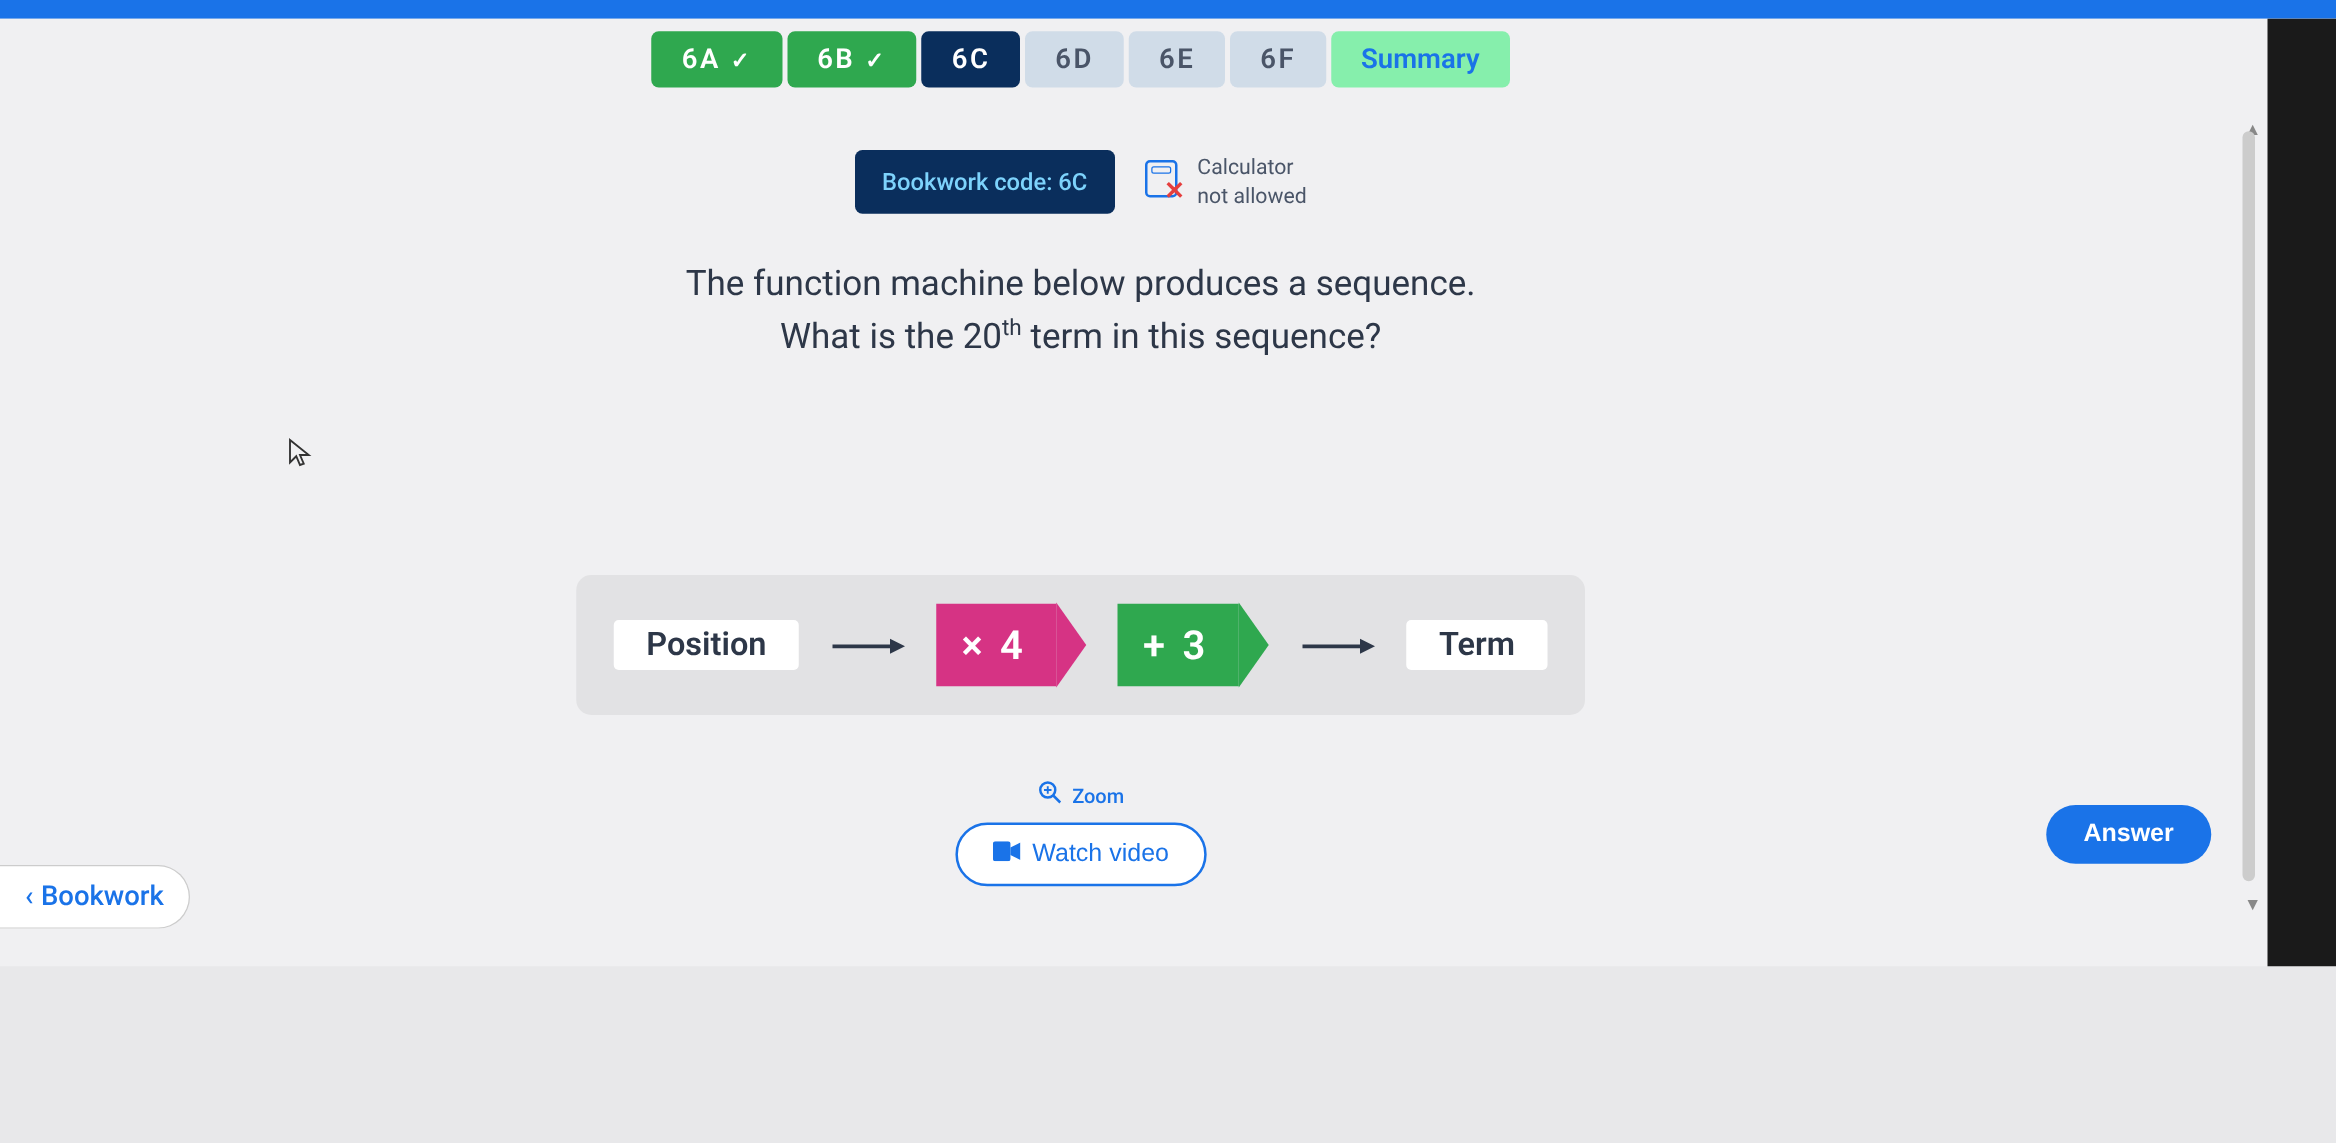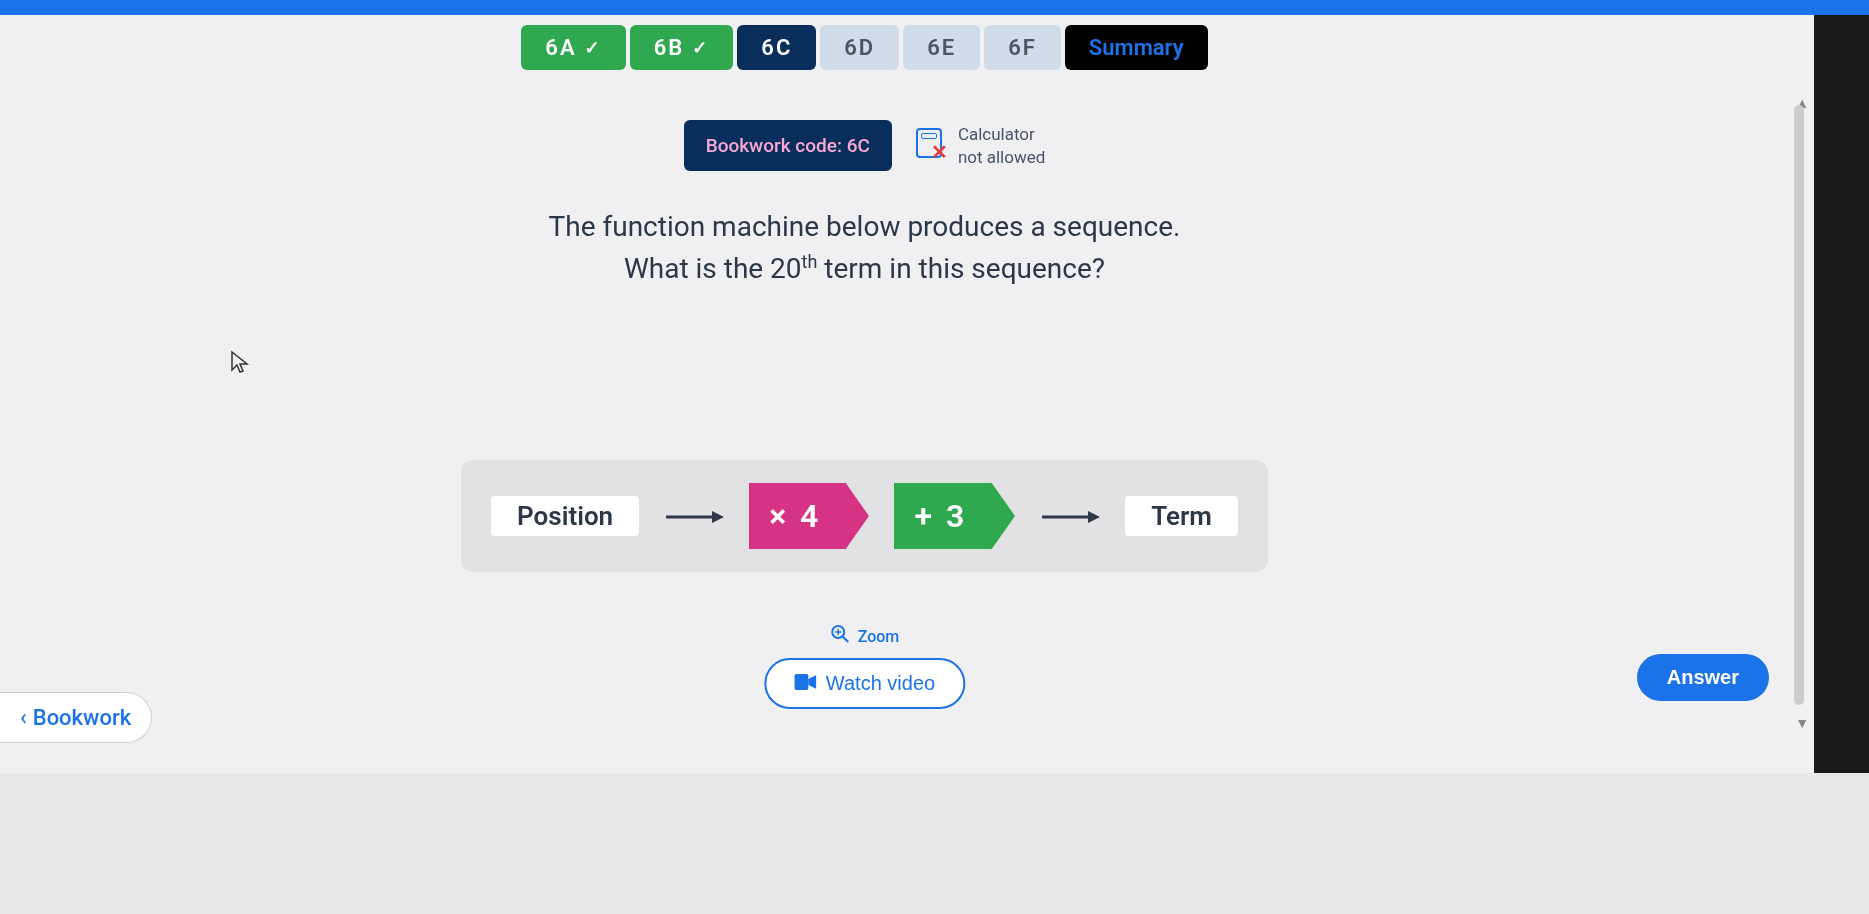--- a/index.html
+++ b/index.html
@@ -35,33 +35,33 @@
     border-radius: 6px;
     cursor: pointer;
     display: flex;
     align-items: center;
     gap: 8px;
     letter-spacing: 2px;
   }
   .tab.completed { background: #2fa84f; color: #fff; }
   .tab.active { background: #0a2e5c; color: #fff; align-items: center; }
   .tab.inactive { background: #d0dce8; color: #4a5568; }
-  .tab.summary { background: #000000; color: #1a73e8; letter-spacing: 0; }
+  .tab.summary { background: #86efac; color: #1a73e8; letter-spacing: 0; }
   .check-icon { font-size: 18px; }
   .info-row {
     display: flex;
     justify-content: center;
     align-items: center;
     gap: 20px;
     margin-top: 50px;
     margin-left: -140px;
   }
   .bookwork-badge {
     background: #0a2e5c;
-    color: #f9a8d4;
+    color: #7dd3fc;
     padding: 14px 22px;
     font-size: 19px;
     font-weight: 500;
     border-radius: 6px;
   }
   .calculator-info {
     display: flex;
     align-items: center;
     gap: 10px;
     color: #4a5568;
@@ -200,21 +200,21 @@
     border-left: none;
     border-radius: 0 30px 30px 0;
     background: #fff;
     cursor: pointer;
     display: flex;
     align-items: center;
     gap: 6px;
   }
   .answer-btn {
     position: absolute;
-    bottom: 72px;
+    bottom: 82px;
     right: 100px;
     background: #1a73e8;
     color: #fff;
     padding: 12px 30px;
     border-radius: 30px;
     font-size: 20px;
     font-weight: 600;
     cursor: pointer;
     border: none;
   }

